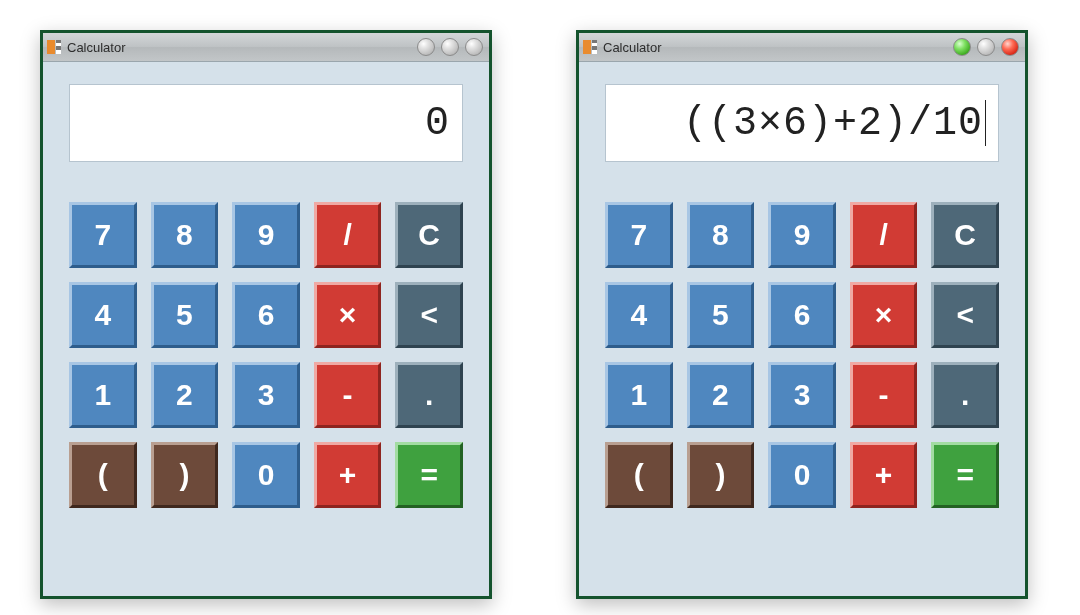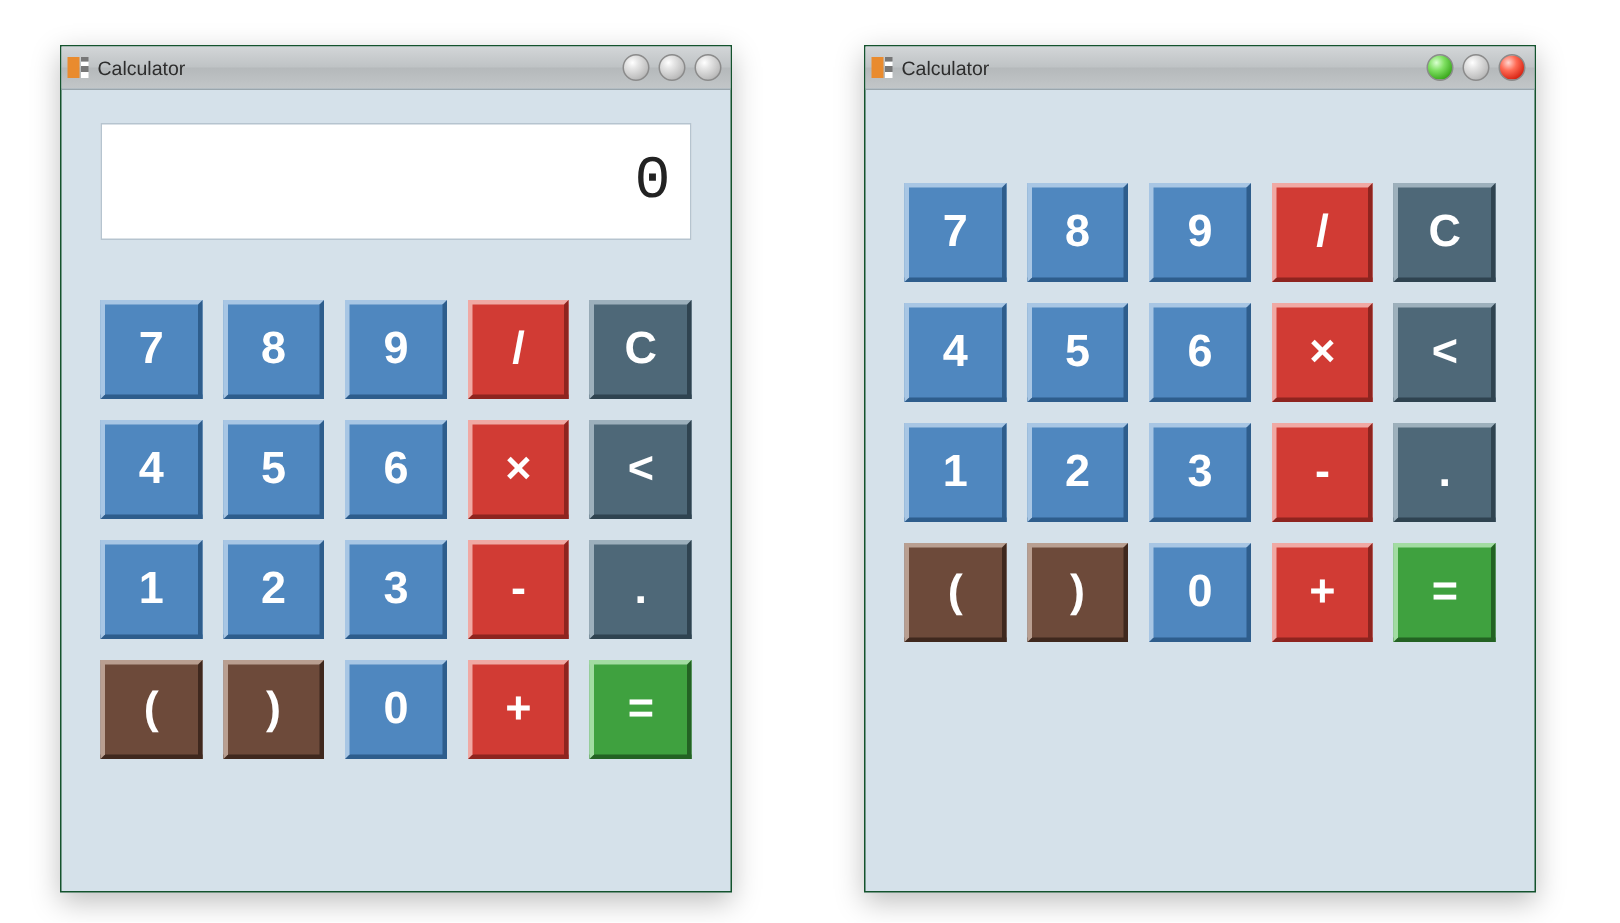--- a/index.html
+++ b/index.html
@@ -1,20 +1,20 @@
 <!DOCTYPE html>
 <html><head>
 <meta charset="utf-8">
 <style>
   html,body{margin:0;padding:0;width:1080px;height:615px;background:#fff;font-family:Arial,Helvetica,sans-serif;}
   .stage{position:relative;width:1080px;height:615px;}
   .win{
     position:absolute;top:30px;width:446px;height:563px;
     background:#d5e1ea;
-    border:1px solid #14532d;
+    border:3px solid #14532d;
     box-shadow:0 6px 18px rgba(0,0,0,.25);
   }
   .win-left{left:40px;}
   .win-right{left:576px;}
   .titlebar{
     height:28px;
     background:linear-gradient(#d3d6d8,#bfc3c5 48%,#b5b9bb 52%,#c2c6c8);
     border-bottom:1px solid #9aa6ad;
     display:flex;align-items:center;
     padding:0 6px 0 4px;
@@ -145,20 +145,23 @@
     <span class="app-icon"></span>
     <span class="title-text">Calculator</span>
     <span class="spacer"></span>
     <div class="win-btns">
       <span class="wb wb-green"></span>
       <span class="wb"></span>
       <span class="wb wb-red"></span>
     </div>
   </div>
   <div class="body">
+    <div class="display caret">
+      <span>((3×6)+2)/10</span>
+    </div>
     <div class="pad">
           <div class="key k-num">7</div>
           <div class="key k-num">8</div>
           <div class="key k-num">9</div>
           <div class="key k-op">/</div>
           <div class="key k-slate">C</div>
           <div class="key k-num">4</div>
           <div class="key k-num">5</div>
           <div class="key k-num">6</div>
           <div class="key k-op">×</div>

